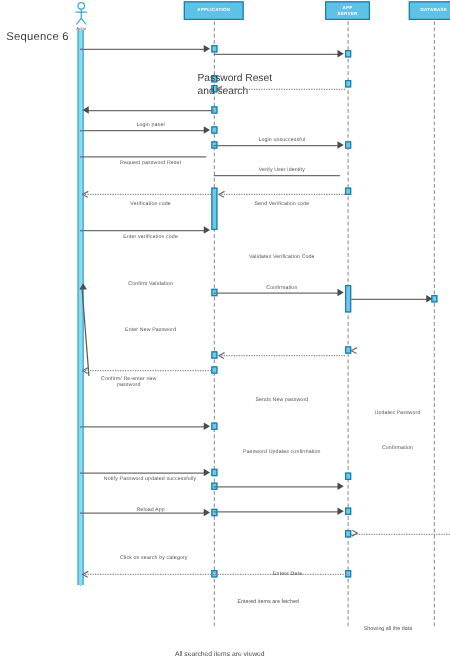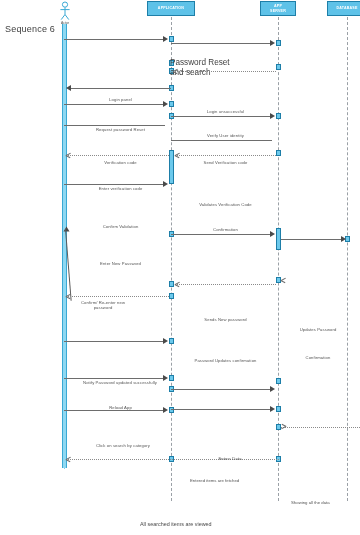--- a/index.html
+++ b/index.html
@@ -147,21 +147,21 @@
   <div class="act" style="left:276px;top:456px;width:5px;height:6px;"></div>
 
   <div class="act" style="left:345px;top:236px;width:5px;height:6px;"></div>
 
   <div class="msg" style="left:64px;top:39px;width:101px;"></div>
   <div class="arrow right" style="left:163px;top:36px;"></div>
 
   <div class="msg" style="left:171px;top:43px;width:101px;"></div>
   <div class="arrow right" style="left:270px;top:40px;"></div>
 
-  <div class="note-big" style="left:170px;top:58px;">Password Reset
+  <div class="note-big" style="left:158px;top:58px;">Password Reset
   and search</div>
 
   <div class="msg ret" style="left:173px;top:71px;width:103px;"></div>
   <div class="oarrow left" style="left:173px;top:71px;"></div>
 
   <div class="msg" style="left:70px;top:88px;width:101px;"></div>
   <div class="arrow left" style="left:66px;top:85px;"></div>
 
   <div class="msg" style="left:64px;top:104px;width:101px;"></div>
   <div class="arrow right" style="left:163px;top:101px;"></div>

